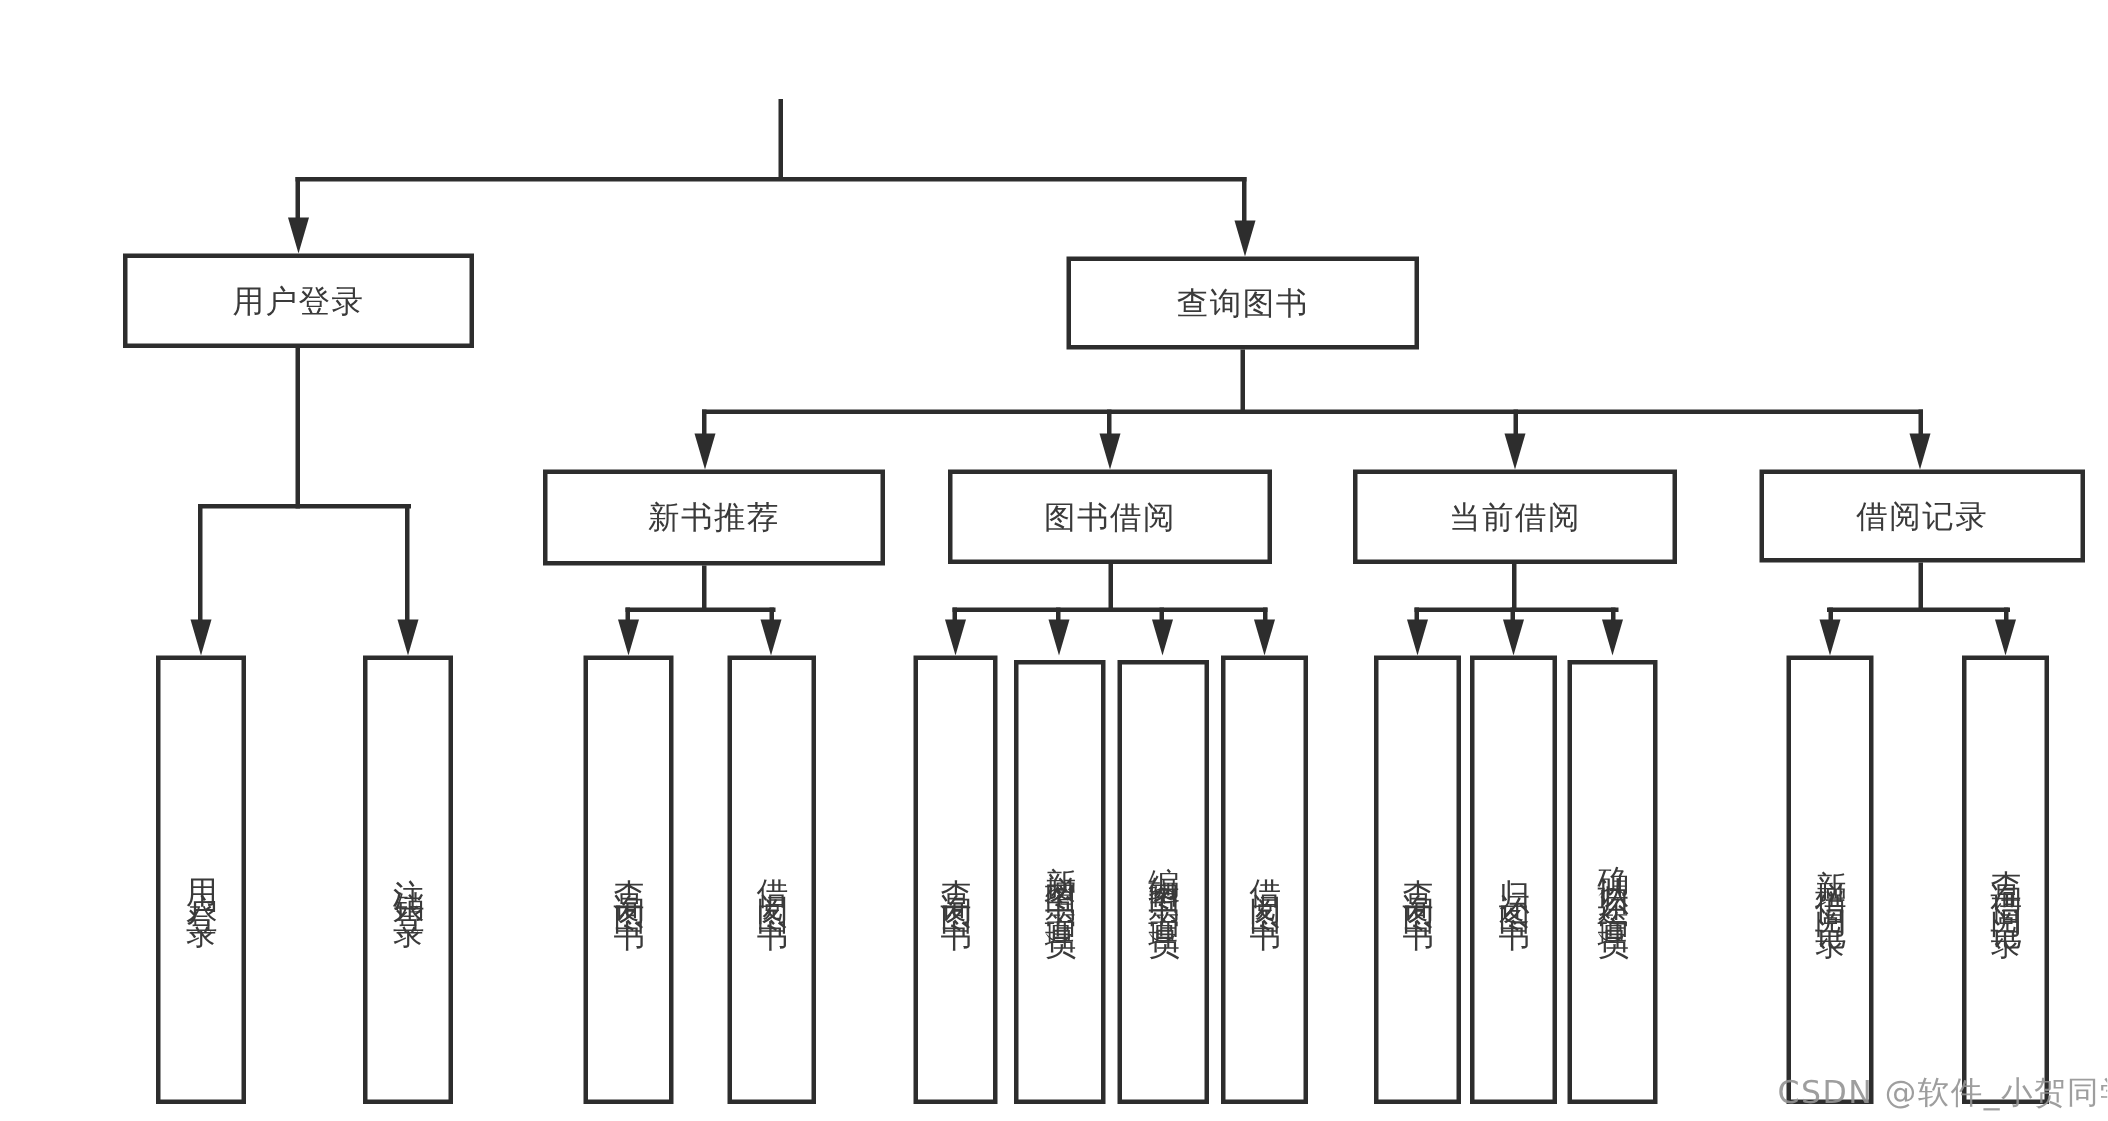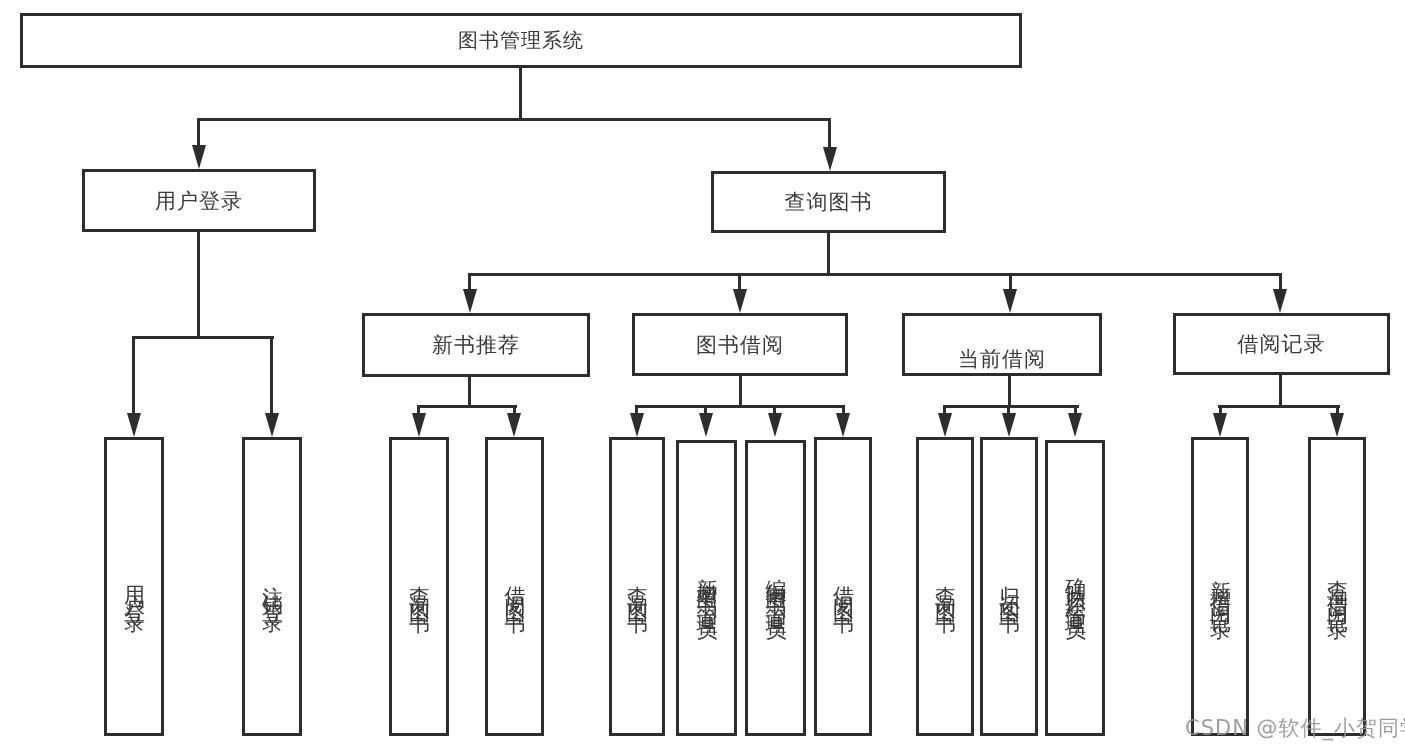--- a/index.html
+++ b/index.html
@@ -60,23 +60,20 @@
     color: rgba(148,148,148,0.9);
     letter-spacing: 1px;
     white-space: nowrap;
   }
 </style>
 </head>
 <body>
 
 <div class="canvas">
 
-  <div class="box root" style="left:20px; top:13px; width:1002px; height:55px;">
-    <span class="hlabel">图书管理系统</span>
-  </div>
 
   <div class="line" style="left:519px; top:66px; width:3px; height:54px;"></div>
   <div class="line" style="left:197px; top:118px; width:634px; height:3px;"></div>
   <div class="line" style="left:197px; top:118px; width:3px; height:32px;"></div>
   <div class="arrow" style="left:192px; top:145px;"></div>
   <div class="line" style="left:828px; top:118px; width:3px; height:34px;"></div>
   <div class="arrow" style="left:823px; top:147px;"></div>
 
   <div class="box" style="left:82px; top:169px; width:234px; height:63px;">
     <span class="hlabel">用户登录</span>
@@ -102,21 +99,21 @@
   <div class="arrow" style="left:1003px; top:289px;"></div>
   <div class="line" style="left:1279px; top:273px; width:3px; height:22px;"></div>
   <div class="arrow" style="left:1273px; top:289px;"></div>
 
   <div class="box" style="left:362px; top:313px; width:228px; height:64px;">
     <span class="hlabel">新书推荐</span>
   </div>
   <div class="box" style="left:632px; top:313px; width:216px; height:63px;">
     <span class="hlabel">图书借阅</span>
   </div>
-  <div class="box" style="left:902px; top:313px; width:200px; height:63px;align-items:flex-end;">
+  <div class="box" style="left:902px; top:313px; width:216px; height:63px;">
     <span class="hlabel">当前借阅</span>
   </div>
   <div class="box" style="left:1173px; top:313px; width:217px; height:62px;">
     <span class="hlabel">借阅记录</span>
   </div>
 
   <div class="line" style="left:468px; top:377px; width:3px; height:30px;"></div>
   <div class="line" style="left:417px; top:405px; width:100px; height:3px;"></div>
   <div class="line" style="left:417px; top:405px; width:3px; height:12px;"></div>
   <div class="arrow" style="left:412px; top:413px;"></div>

